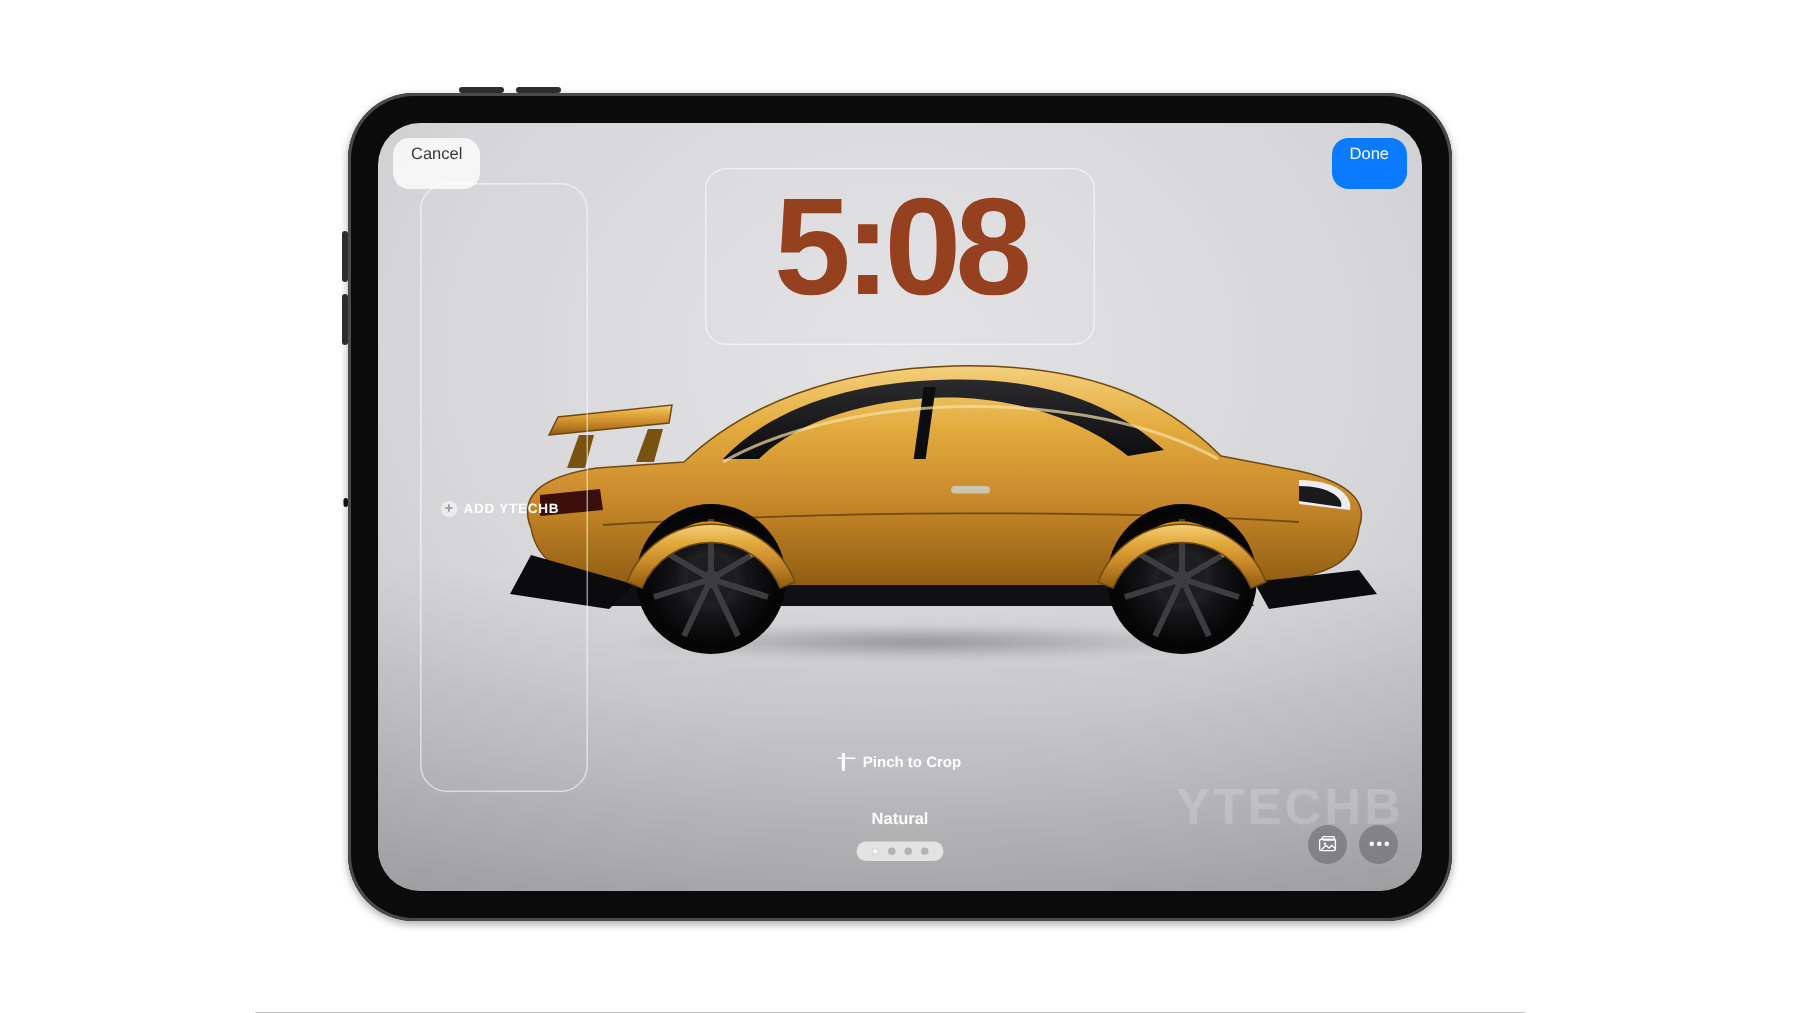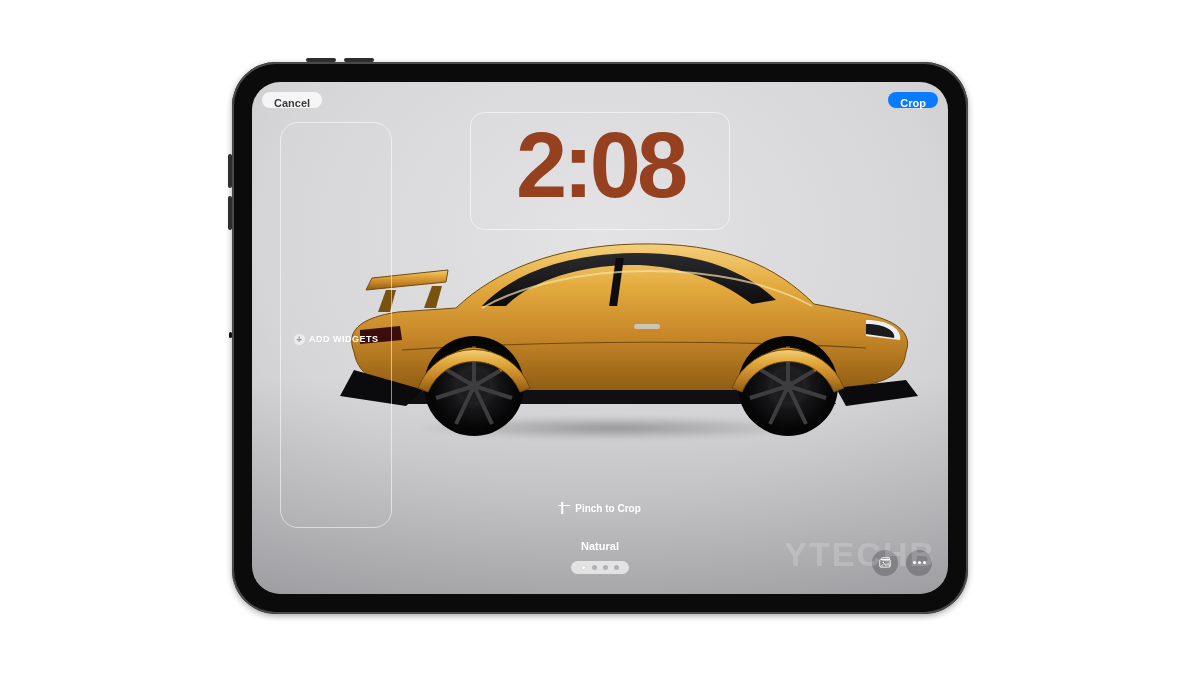--- a/index.html
+++ b/index.html
@@ -57,36 +57,36 @@
   .floor-shadow {
     position: absolute;
     left: 0; right: 0; bottom: 0; height: 42%;
     background: linear-gradient(to bottom, rgba(0,0,0,0) 0%, rgba(0,0,0,0.10) 60%, rgba(0,0,0,0.18) 100%);
   }
 
   
   .watermark {
     position: absolute;
     right: 12px;
-    bottom: 20px;
+    bottom: 36px;
     font-size: 34px;
     font-weight: 700;
     letter-spacing: 2px;
     color: rgba(255,255,255,0.18);
     pointer-events: none;
   }
 
   
   .btn-pill {
     position: absolute;
     top: 10px;
-    height: 16px;
+    height: 34px;
     border-radius: 11px;
     font-size: 11px;
-    font-weight: 700;
+    font-weight: 400;
     line-height: 22px;
     padding: 0 12px;
     cursor: pointer;
     user-select: none;
   }
   .btn-cancel {
     left: 10px;
     background: rgba(255,255,255,0.78);
     color: #3a3a3c;
   }
@@ -365,32 +365,32 @@
         <path d="M464 156 A34 34 0 0 1 512 170" stroke="#d98a1a" stroke-width="7" fill="none"></path>
       </g>
 
       <path fill="url(#body)" stroke="#6e4a10" stroke-width="1" d="M112 188 A60 60 0 0 1 224 188 L 214 192 A50 50 0 0 0 122 192 Z"></path>
       <path fill="url(#body)" stroke="#6e4a10" stroke-width="1" d="M426 188 A60 60 0 0 1 538 188 L 528 192 A50 50 0 0 0 436 192 Z"></path>
     </svg>
 
     <div class="widget-slot"></div>
     <div class="add-widgets">
       <span class="plus">+</span>
-      <span>ADD WIDGETS</span>
+      <span>ADD YTECHB</span>
     </div>
 
     <div class="clock-box">
-      <div class="clock-time">2:08</div>
+      <div class="clock-time">5:08</div>
     </div>
 
     <div class="btn-pill btn-cancel">
       <span>Cancel</span>
     </div>
     <div class="btn-pill btn-done">
-      <span>Crop</span>
+      <span>Done</span>
     </div>
 
     <div class="pinch">
       <span class="crop-icon"></span>
       <span>Pinch to Crop</span>
     </div>
 
     <div class="filter-name">Natural</div>
 
     <div class="page-dots">

